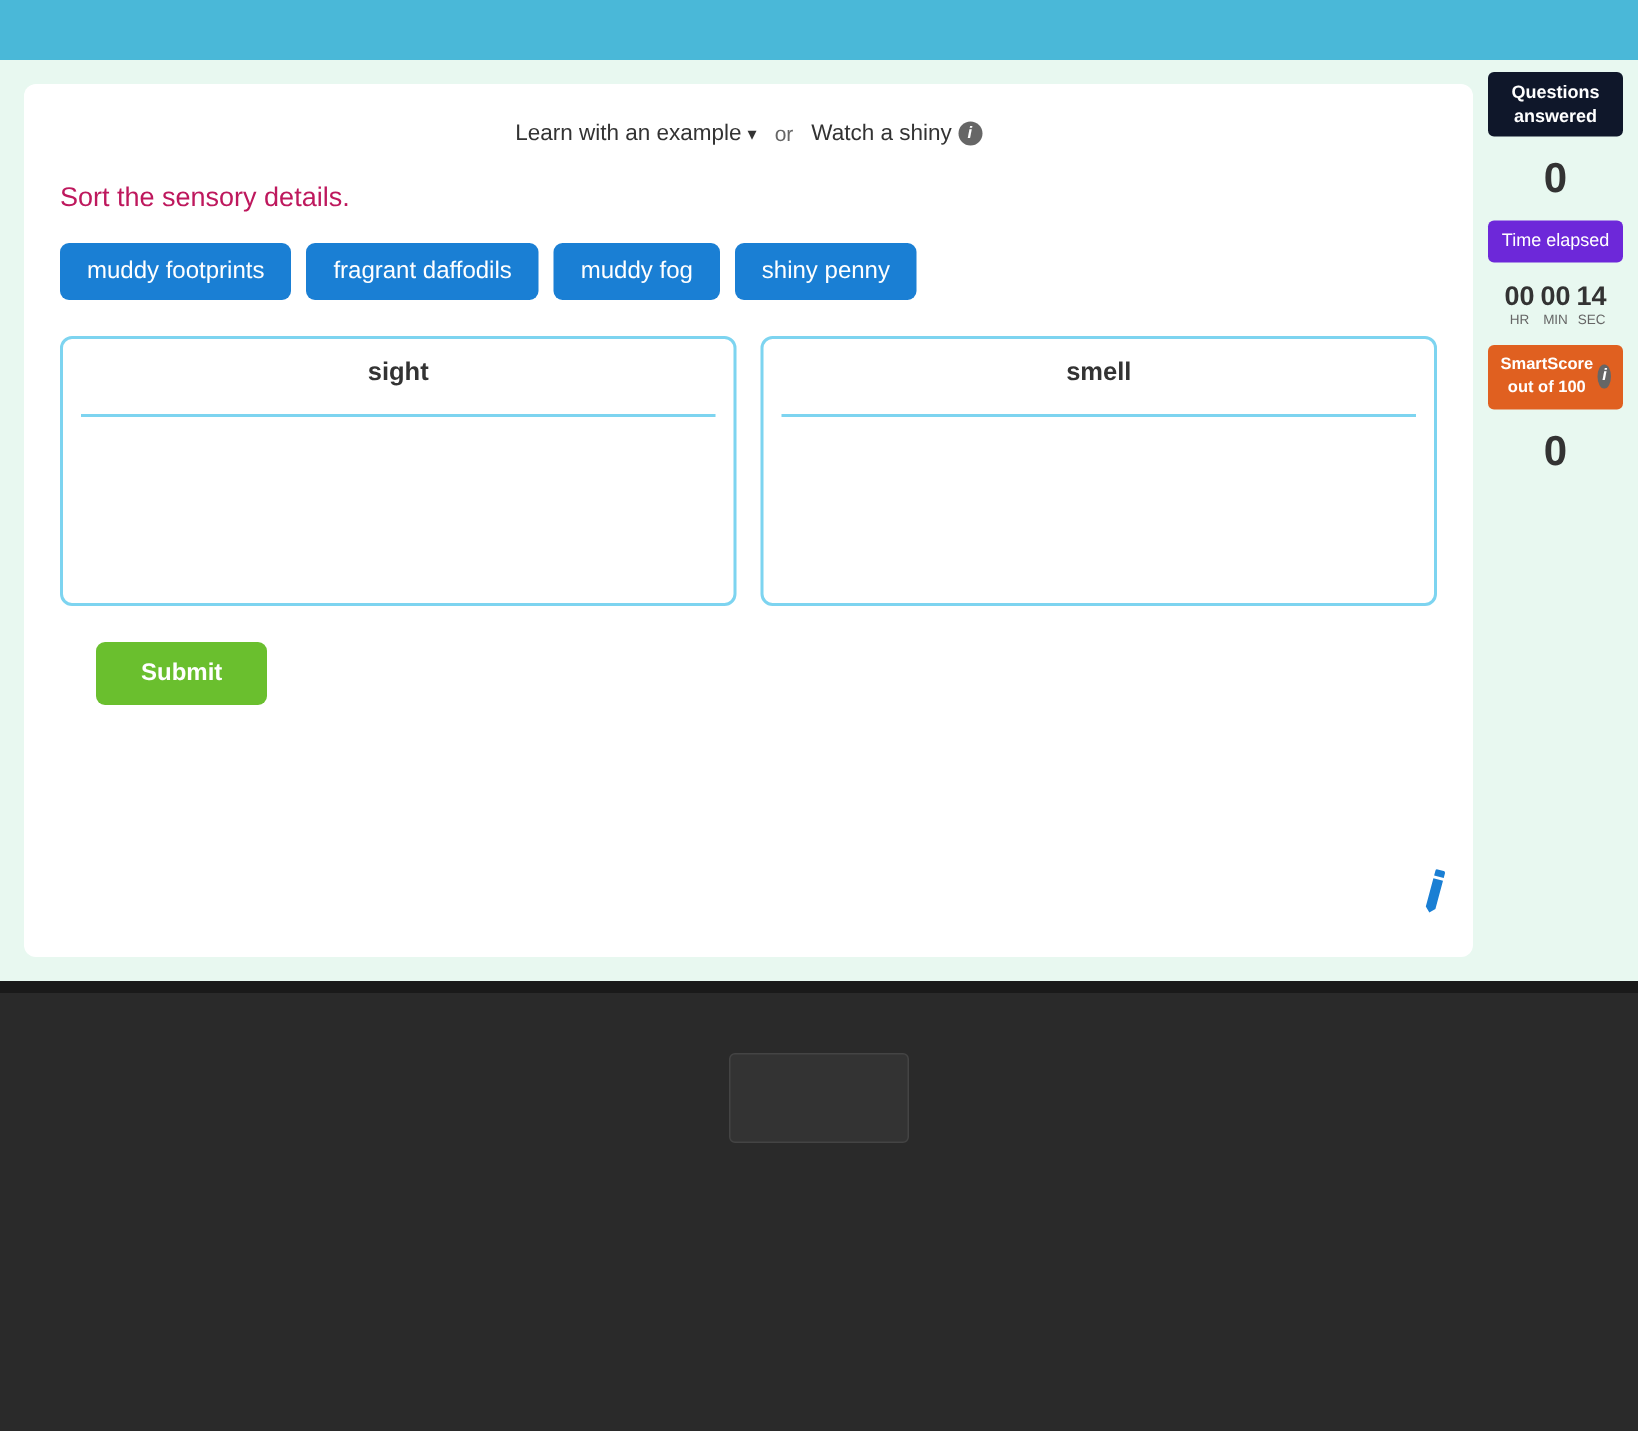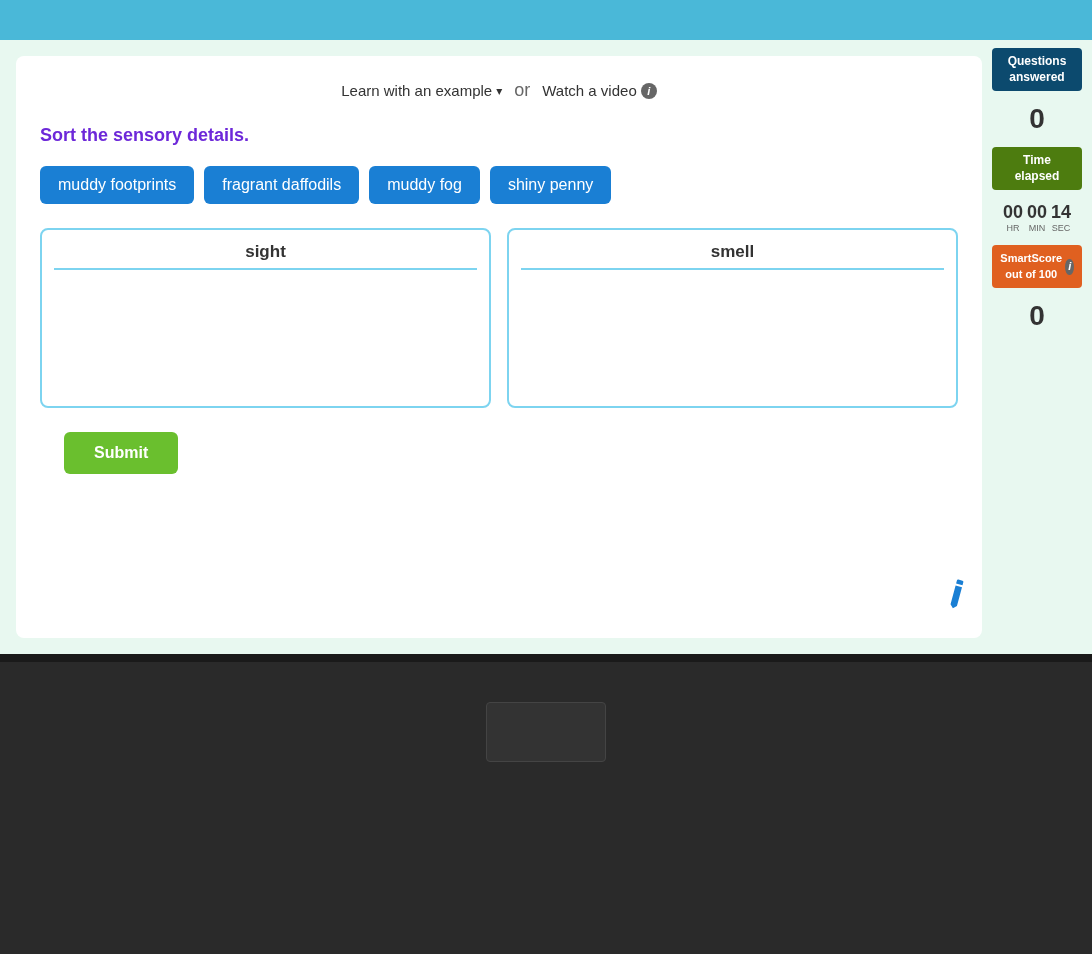--- a/index.html
+++ b/index.html
@@ -76,21 +76,21 @@
       gap: 4px;
       cursor: pointer;
     }
 
     .learn-link .chevron {
       font-size: 12px;
     }
 
     .or-text {
       color: #666;
-      font-size: 18px;
+      font-size: 14px;
     }
 
     .video-link {
       color: #333;
       text-decoration: none;
       display: flex;
       align-items: center;
       gap: 4px;
       cursor: pointer;
     }
@@ -105,22 +105,22 @@
       font-size: 11px;
       align-items: center;
       justify-content: center;
       font-style: italic;
       font-weight: bold;
     }
 
     
     .instruction {
       font-size: 18px;
-      font-weight: bold;
-      color: #6d28d9;
+      font-weight: normal;
+      color: #be185d;
       margin-bottom: 20px;
     }
 
     
     .word-tiles {
       display: flex;
       gap: 10px;
       flex-wrap: wrap;
       margin-bottom: 24px;
     }
@@ -151,66 +151,66 @@
       min-height: 180px;
       padding: 12px;
       background: white;
     }
 
     .sort-column-header {
       text-align: center;
       font-size: 17px;
       font-weight: 600;
       color: #333;
-      padding-bottom: 6px;
+      padding-bottom: 18px;
       border-bottom: 2px solid #7dd4f0;
     }
 
     
     .submit-btn {
       background: #6abf2e;
       color: white;
       border: none;
       padding: 12px 30px;
       border-radius: 6px;
       font-size: 16px;
       font-weight: bold;
       cursor: pointer;
       margin-left: 24px;
     }
 
     
     .questions-answered-box {
-      background: #0c4a6e;
+      background: #0f172a;
       color: white;
       text-align: center;
       padding: 6px 8px;
       border-radius: 4px;
       font-size: 12px;
       font-weight: bold;
       width: 90px;
       line-height: 1.3;
     }
 
     .score-number {
       font-size: 28px;
       font-weight: bold;
       color: #333;
       text-align: center;
       margin: 4px 0;
     }
 
     .time-elapsed-box {
-      background: #4d7c0f;
+      background: #6d28d9;
       color: white;
       text-align: center;
       padding: 6px 8px;
       border-radius: 4px;
       font-size: 12px;
-      font-weight: bold;
+      font-weight: normal;
       width: 90px;
       line-height: 1.3;
     }
 
     .timer-display {
       display: flex;
       gap: 4px;
       align-items: flex-end;
       justify-content: flex-end;
       margin: 4px 0;
@@ -300,21 +300,21 @@
     <div class="main-panel">
 
       
       <div class="header-row">
         <a class="learn-link">
           <span>Learn with an example</span>
           <span class="chevron">▾</span>
         </a>
         <span class="or-text">or</span>
         <a class="video-link">
-          <span>Watch a video</span>
+          <span>Watch a shiny</span>
           <span class="info-icon">i</span>
         </a>
       </div>
 
       
       <div class="instruction">Sort the sensory details.</div>
 
       
       <div class="word-tiles">
         <button class="word-tile">muddy footprints</button>

